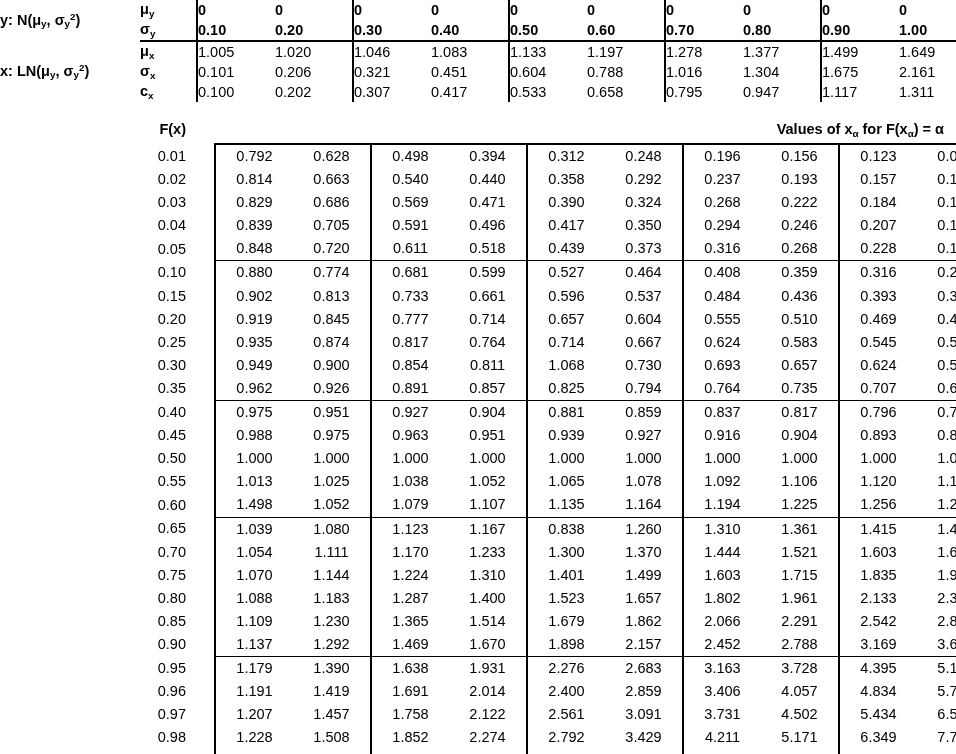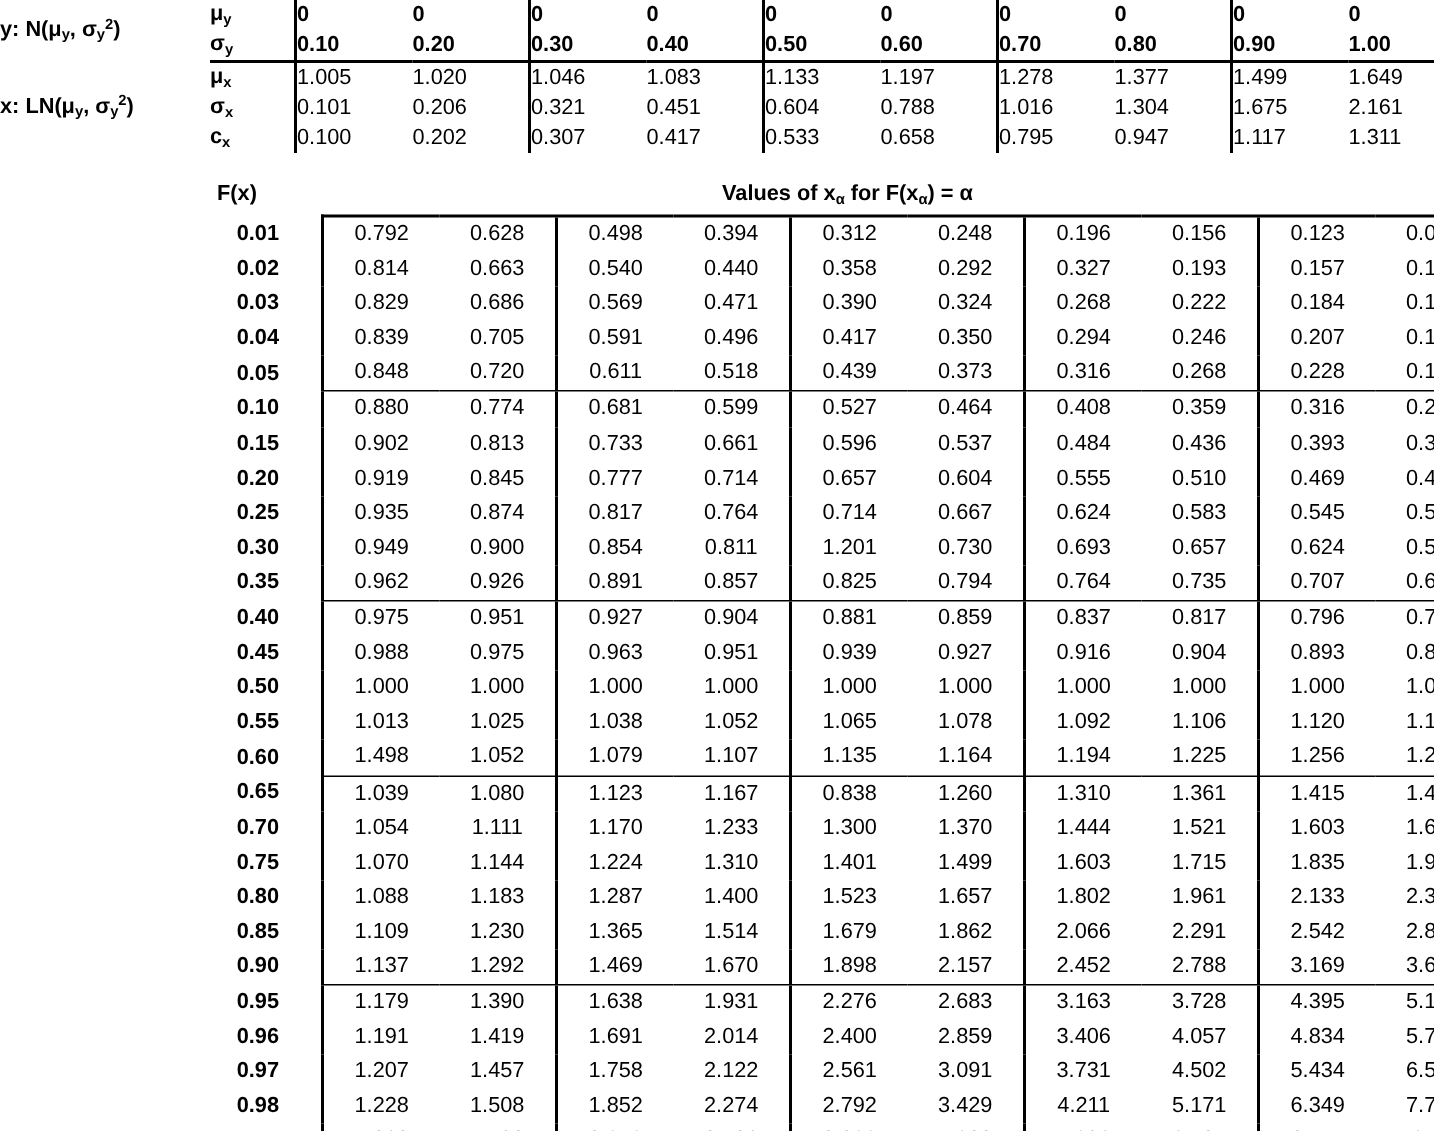--- a/index.html
+++ b/index.html
@@ -76,32 +76,32 @@
     width: 956px;
     height: 22px;
   }
   #fx-label {
     position: absolute;
     left: 130px;
     top: 0;
     width: 56px;
     height: 22px;
     line-height: 22px;
-    text-align: center;
+    text-align: right;
     font-weight: bold;
     font-size: 14.5px;
   }
   #values-caption {
     position: absolute;
     left: 186px;
     top: 0;
     width: 758px;
     height: 22px;
     line-height: 22px;
-    text-align: center;
+    text-align: right;
     font-weight: bold;
     font-size: 14.5px;
     white-space: nowrap;
   }
 
   
   #quantile-table {
     position: absolute;
     left: 0;
     top: 143px;
@@ -112,21 +112,21 @@
     padding: 0;
     height: 23.1px;
     line-height: 23.1px;
     font-size: 14.5px;
     text-align: center;
     vertical-align: middle;
     white-space: nowrap;
   }
   .q-lbl {
     width: 186px;
-    font-weight: bold;
+    font-weight: normal;
     font-size: 14.5px;
     padding-right: 28px !important;
     text-align: right !important;
   }
   .q-val {
     width: 77px;
   }
   
   .q-val.boxleft {
     border-left: 2.5px solid #000;
@@ -262,21 +262,21 @@
           <td class="q-val boxright">0.098</td>
         </tr>
         <tr>
           <td class="q-lbl">0.02</td>
           <td class="q-val boxleft">0.814</td>
           <td class="q-val">0.663</td>
           <td class="q-val vsep">0.540</td>
           <td class="q-val">0.440</td>
           <td class="q-val vsep">0.358</td>
           <td class="q-val">0.292</td>
-          <td class="q-val vsep">0.327</td>
+          <td class="q-val vsep">0.237</td>
           <td class="q-val">0.193</td>
           <td class="q-val vsep">0.157</td>
           <td class="q-val boxright">0.128</td>
         </tr>
         <tr>
           <td class="q-lbl">0.03</td>
           <td class="q-val boxleft">0.829</td>
           <td class="q-val">0.686</td>
           <td class="q-val vsep">0.569</td>
           <td class="q-val">0.471</td>
@@ -364,21 +364,21 @@
           <td class="q-val">0.583</td>
           <td class="q-val vsep">0.545</td>
           <td class="q-val boxright">0.509</td>
         </tr>
         <tr>
           <td class="q-lbl">0.30</td>
           <td class="q-val boxleft">0.949</td>
           <td class="q-val">0.900</td>
           <td class="q-val vsep">0.854</td>
           <td class="q-val">0.811</td>
-          <td class="q-val vsep">1.201</td>
+          <td class="q-val vsep">1.068</td>
           <td class="q-val">0.730</td>
           <td class="q-val vsep">0.693</td>
           <td class="q-val">0.657</td>
           <td class="q-val vsep">0.624</td>
           <td class="q-val boxright">0.592</td>
         </tr>
         <tr class="group-end">
           <td class="q-lbl">0.35</td>
           <td class="q-val boxleft">0.962</td>
           <td class="q-val">0.926</td>

